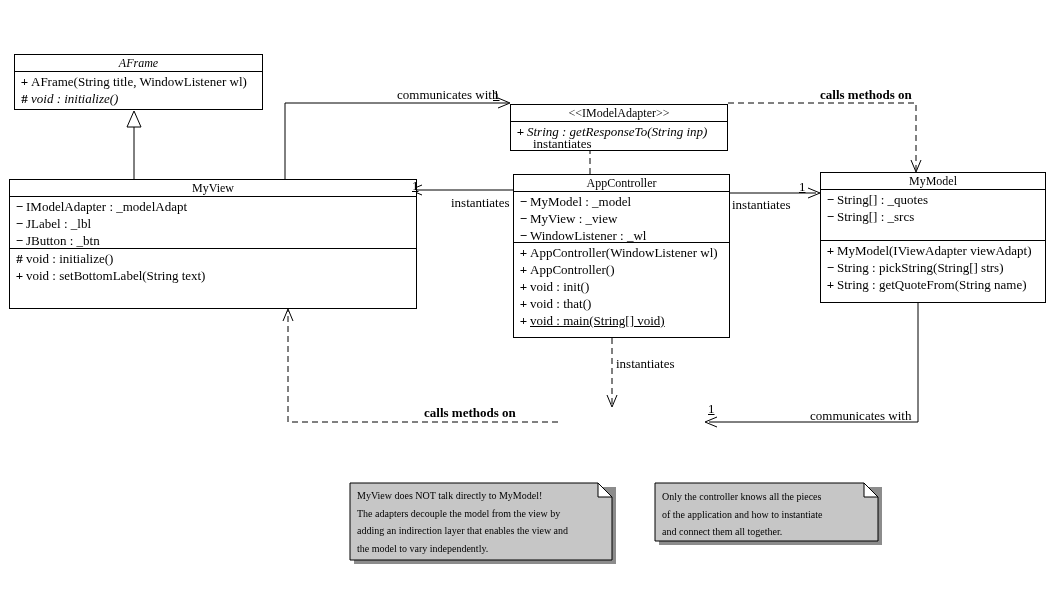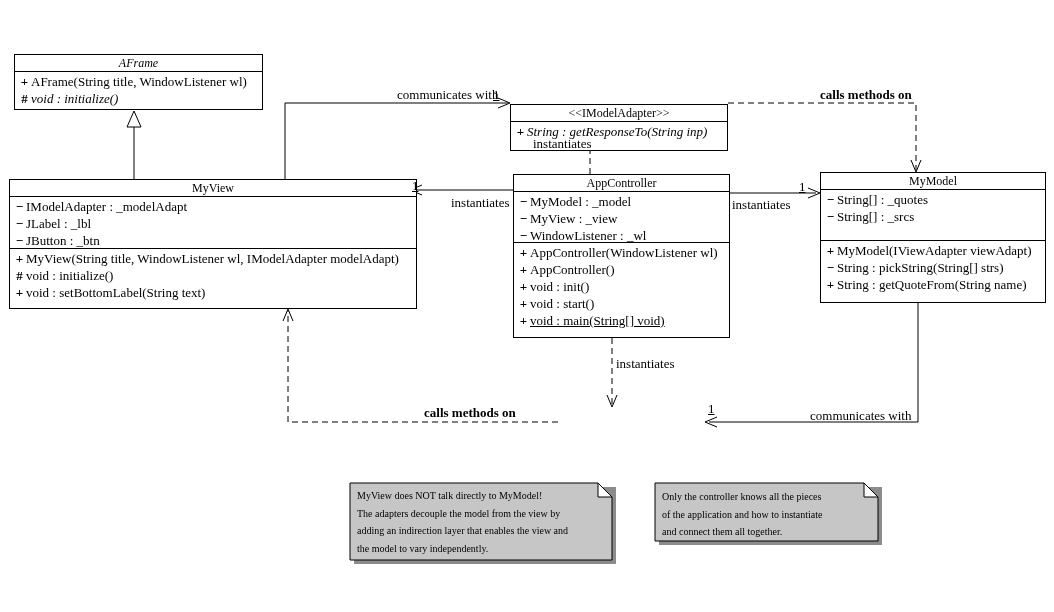--- a/index.html
+++ b/index.html
@@ -96,21 +96,20 @@
   </div>
 
   <div class="uml" style="left:9px;top:179px;width:408px;height:130px;">
     <div class="title">MyView</div>
     <div class="sec" style="height:52px;">
       <div class="row"><span class="sign">−</span><span class="txt">IModelAdapter : _modelAdapt</span></div>
       <div class="row"><span class="sign">−</span><span class="txt">JLabel : _lbl</span></div>
       <div class="row"><span class="sign">−</span><span class="txt">JButton : _btn</span></div>
     </div>
     <div class="sec last">
-      <div class="row"><span class="sign">+</span><span class="txt">MyView(String title, WindowListener wl, IModelAdapter modelAdapt)</span></div>
       <div class="row"><span class="sign">#</span><span class="txt">void : initialize()</span></div>
       <div class="row"><span class="sign">+</span><span class="txt">void : setBottomLabel(String text)</span></div>
     </div>
   </div>
 
   <div class="uml" style="left:510px;top:81px;width:218px;height:47px;margin-top:23px;">
     <div class="title">&lt;&lt;IModelAdapter&gt;&gt;</div>
     <div class="sec last">
       <div class="row it"><span class="sign">+</span><span class="txt">String : getResponseTo(String inp)</span></div>
     </div>
@@ -120,21 +119,21 @@
     <div class="title">AppController</div>
     <div class="sec" style="height:51px;">
       <div class="row"><span class="sign">−</span><span class="txt">MyModel : _model</span></div>
       <div class="row"><span class="sign">−</span><span class="txt">MyView : _view</span></div>
       <div class="row"><span class="sign">−</span><span class="txt">WindowListener : _wl</span></div>
     </div>
     <div class="sec last">
       <div class="row"><span class="sign">+</span><span class="txt">AppController(WindowListener wl)</span></div>
       <div class="row"><span class="sign">+</span><span class="txt">AppController()</span></div>
       <div class="row"><span class="sign">+</span><span class="txt">void : init()</span></div>
-      <div class="row"><span class="sign">+</span><span class="txt">void : start()</span></div>
+      <div class="row"><span class="sign">+</span><span class="txt">void : that()</span></div>
       <div class="row ul"><span class="sign">+</span><span class="txt">void : main(String[] void)</span></div>
     </div>
   </div>
 
   <div class="uml" style="left:820px;top:172px;width:226px;height:131px;">
     <div class="title">MyModel</div>
     <div class="sec" style="height:51px;">
       <div class="row"><span class="sign">−</span><span class="txt">String[] : _quotes</span></div>
       <div class="row"><span class="sign">−</span><span class="txt">String[] : _srcs</span></div>
     </div>

